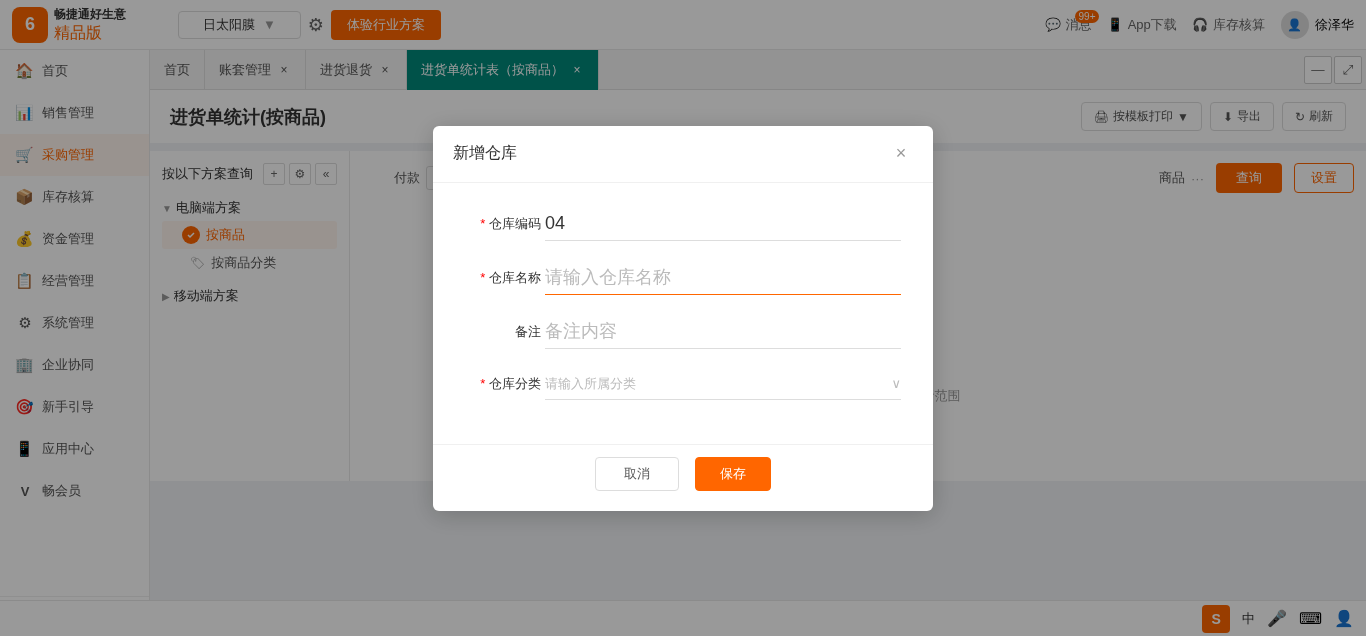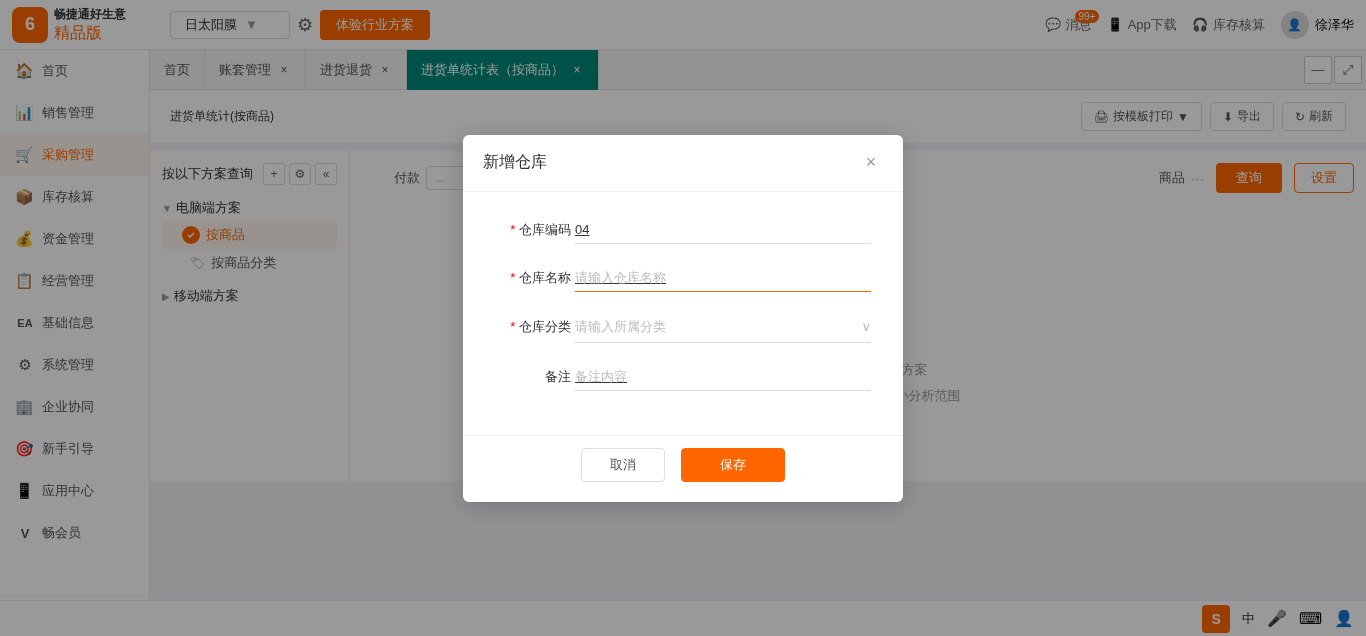--- a/index.html
+++ b/index.html
@@ -27,21 +27,21 @@
       width: 36px; height: 36px;
       background: #f60;
       border-radius: 8px;
       display: flex; align-items: center; justify-content: center;
       color: #fff; font-weight: bold; font-size: 18px;
     }
 
     .store-selector {
       display: flex; align-items: center; gap: 4px;
       border: 1px solid #ddd; border-radius: 4px;
-      padding: 4px 14px; cursor: pointer; margin-left: 8px;
+      padding: 4px 24px; cursor: pointer; margin-left: 16px;
       color: #333; background: #fff; min-width: 120px;
     }
     .gear-btn {
       width: 30px; height: 30px; border: none; background: none;
       cursor: pointer; color: #666; font-size: 18px;
       display: flex; align-items: center; justify-content: center;
     }
     .trial-btn {
       background: #f60; color: #fff; border: none; border-radius: 4px;
       padding: 6px 16px; cursor: pointer; font-size: 13px;
@@ -132,21 +132,21 @@
       position: fixed;
       top: 90px; left: 150px; right: 0; bottom: 0;
       background: #f0f2f5;
       overflow: auto;
     }
     .page-header {
       background: #fff; padding: 12px 20px;
       display: flex; align-items: center; justify-content: space-between;
       margin-bottom: 8px;
     }
-    .page-title { font-size: 12px; color: #333; font-weight: normal; }
+    .page-title { font-size: 18px; color: #333; font-weight: bold; }
     .page-actions { display: flex; gap: 8px; align-items: center; }
     .action-btn {
       display: flex; align-items: center; gap: 4px;
       padding: 5px 12px; border: 1px solid #ddd; border-radius: 4px;
       cursor: pointer; background: #fff; color: #555; font-size: 12px;
     }
 
     .content-body {
       display: flex; gap: 16px; background: #fff; margin: 0 0 8px;
     }
@@ -228,21 +228,21 @@
       display: flex; align-items: center; justify-content: center;
     }
 
     
     .modal-overlay {
       position: fixed; top: 0; left: 0; right: 0; bottom: 0;
       background: rgba(0,0,0,0.4); z-index: 1000;
       display: flex; align-items: center; justify-content: center;
     }
     .modal {
-      background: #fff; border-radius: 6px; width: 440px;
+      background: #fff; border-radius: 6px; width: 500px;
       box-shadow: 0 4px 24px rgba(0,0,0,0.2);
       overflow: hidden;
     }
     .modal-header {
       display: flex; align-items: center; justify-content: space-between;
       padding: 16px 20px; border-bottom: 1px solid #f0f0f0;
     }
     .modal-title { font-size: 16px; color: #333; font-weight: normal; }
     .modal-close {
       width: 24px; height: 24px; cursor: pointer; color: #999;
@@ -252,42 +252,41 @@
     .modal-body { padding: 24px 32px; }
     .form-row {
       display: flex; align-items: center; margin-bottom: 20px;
     }
     .form-label {
       width: 80px; text-align: right; color: #333; font-size: 13px;
       flex-shrink: 0; padding-right: 4px;
     }
     .form-input {
       flex: 1; border: none; border-bottom: 1px solid #ddd;
-      padding: 6px 0; font-size: 13px; outline: none; color: #333;
+      padding: 6px 0; font-size: 18px; outline: none; color: #333;
       background: transparent;
-      text-decoration: underline;
     }
     .form-input.active-field { border-bottom-color: #f60; }
     .form-input::placeholder { color: #bbb; }
     .form-select-row {
       flex: 1; display: flex; align-items: center; justify-content: space-between;
       border-bottom: 1px solid #ddd; padding: 6px 0; cursor: pointer;
     }
     .form-select-row span { color: #bbb; font-size: 13px; }
     .form-select-arrow { color: #f60; font-size: 16px; }
     .modal-footer {
       padding: 12px 20px 20px; display: flex; align-items: center; justify-content: center;
       gap: 16px; border-top: 1px solid #f0f0f0;
     }
     .btn-cancel {
       padding: 7px 28px; border: 1px solid #ddd; border-radius: 4px;
       background: #fff; color: #555; cursor: pointer; font-size: 13px;
     }
     .btn-save {
-      padding: 7px 38px; border: 1px solid #f60; border-radius: 4px;
+      padding: 7px 24px; border: 1px solid #f60; border-radius: 4px;
       background: #f60; color: #fff; cursor: pointer; font-size: 13px;
     }
 
     
     ::-webkit-scrollbar { width: 4px; height: 4px; }
     ::-webkit-scrollbar-thumb { background: #ccc; border-radius: 2px; }
   </style>
 </head>
 <body>
 
@@ -351,24 +350,20 @@
     <span class="sidebar-icon">📦</span>
     <span>库存核算</span>
   </div>
   <div class="sidebar-item">
     <span class="sidebar-icon">💰</span>
     <span>资金管理</span>
   </div>
   <div class="sidebar-item">
     <span class="sidebar-icon">📋</span>
     <span>经营管理</span>
-  </div>
-  <div class="sidebar-item">
-    <span class="sidebar-icon" style="font-size:11px;font-weight:bold;color:#555;">EA</span>
-    <span>基础信息</span>
   </div>
   <div class="sidebar-item">
     <span class="sidebar-icon">⚙</span>
     <span>系统管理</span>
   </div>
   <div class="sidebar-item">
     <span class="sidebar-icon">🏢</span>
     <span>企业协同</span>
   </div>
   <div class="sidebar-item">
@@ -546,34 +541,34 @@
       <div class="form-row">
         <label class="form-label">
           <span style="color:red;">*</span>
           <span>仓库名称</span>
         </label>
         <input class="form-input active-field" type="text" placeholder="请输入仓库名称" style="">
       </div>
 
       <div class="form-row">
         <label class="form-label">
+          <span>备注</span>
+        </label>
+        <input class="form-input" type="text" placeholder="备注内容" style="">
+      </div>
+
+      <div class="form-row">
+        <label class="form-label">
           <span style="color:red;">*</span>
           <span>仓库分类</span>
         </label>
         <div class="form-select-row">
           <span>请输入所属分类</span>
           <span class="form-select-arrow">∨</span>
         </div>
-      </div>
-
-      <div class="form-row">
-        <label class="form-label">
-          <span>备注</span>
-        </label>
-        <input class="form-input" type="text" placeholder="备注内容" style="">
       </div>
     </div>
     <div class="modal-footer">
       <button class="btn-cancel">取消</button>
       <button class="btn-save">保存</button>
     </div>
   </div>
 </div>
 
 <div class="footer-bar">

